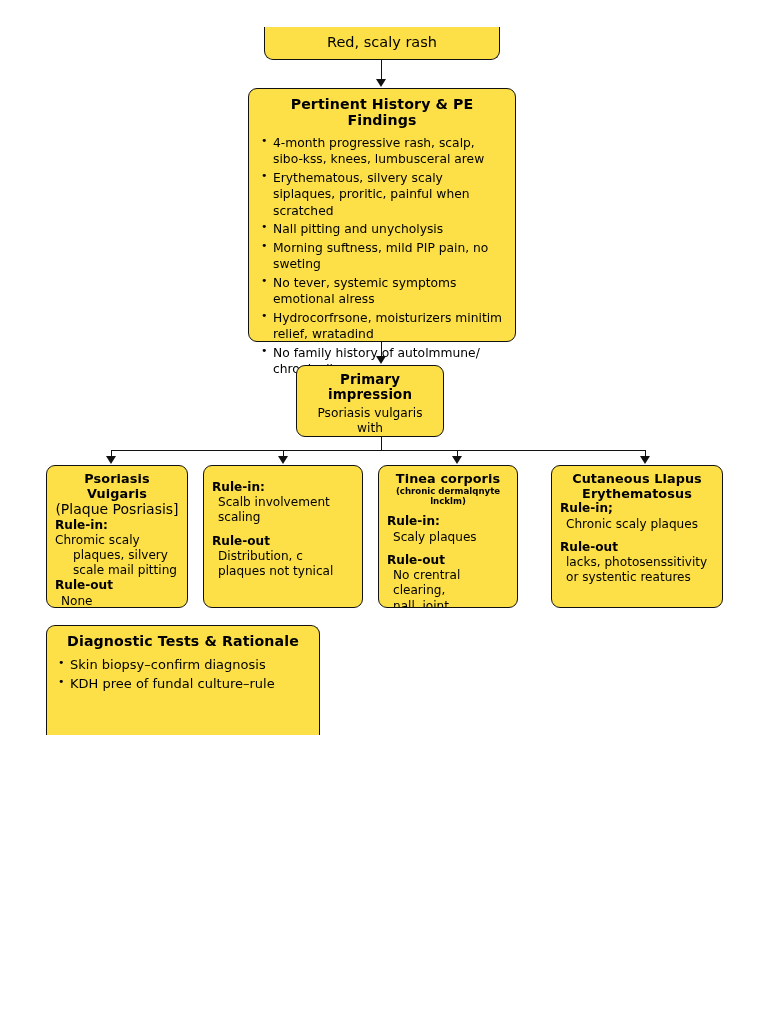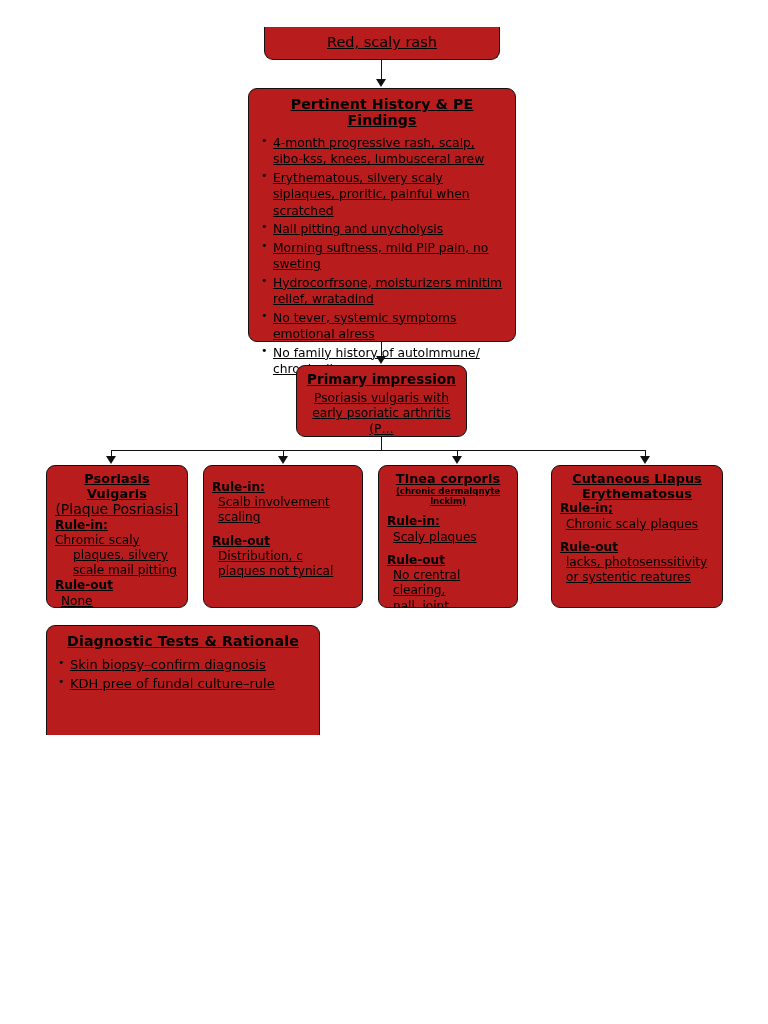--- a/index.html
+++ b/index.html
@@ -23,22 +23,21 @@
     width: 768px;
     height: 1024px;
   }
 
   
   .box {
     position: absolute;
     box-sizing: border-box;
     border: 1.6px solid #111111;
     border-radius: 9px;
-    background: #b91c1c;
-    text-decoration: underline;
+    background: #fde047;
   }
 
   .box-title {
     font-weight: bold;
     text-align: center;
     letter-spacing: 0.1px;
   }
 
   .box-subtitle {
     text-align: center;
@@ -98,21 +97,21 @@
     line-height: 1.34;
   }
   #history-box ul.bullets > li {
     margin-bottom: 2px;
   }
 
   
   #impression-box {
     left: 296px;
     top: 365px;
-    width: 171px;
+    width: 148px;
     height: 72px;
     padding: 6px 7px 5px 7px;
     overflow: hidden;
   }
   #impression-box .box-title {
     font-size: 13.4px;
     margin-bottom: 4px;
   }
   #impression-box .imp-line {
     font-size: 12.2px;
@@ -267,22 +266,22 @@
   <div class="vline" style="left:381px; top:60px; height:20px;"></div>
   <div class="arrowhead" style="left:376px; top:79px;"></div>
 
   <div class="box" id="history-box">
     <div class="box-title">Pertinent History &amp; PE Findings</div>
     <ul class="bullets">
       <li>4-month progressive rash, scalp, sibo-kss, knees, lumbusceral arew</li>
       <li>Erythematous, silvery scaly siplaques, proritic, painful when scratched</li>
       <li>Nall pitting and unycholysis</li>
       <li>Morning suftness, mild PIP pain, no sweting</li>
+      <li>No tever, systemic symptoms emotional alress</li>
       <li>Hydrocorfrsone, moisturizers minitim relief, wratadind</li>
-      <li>No tever, systemic symptoms emotional alress</li>
       <li>No family history of autolmmune/ chronic diseases</li>
     </ul>
   </div>
 
   <div class="vline" style="left:381px; top:342px; height:14px;"></div>
   <div class="arrowhead" style="left:376px; top:356px;"></div>
 
   <div class="box" id="impression-box">
     <div class="box-title">Primary impression</div>
     <div class="imp-line">Psoriasis vulgaris with</div>

